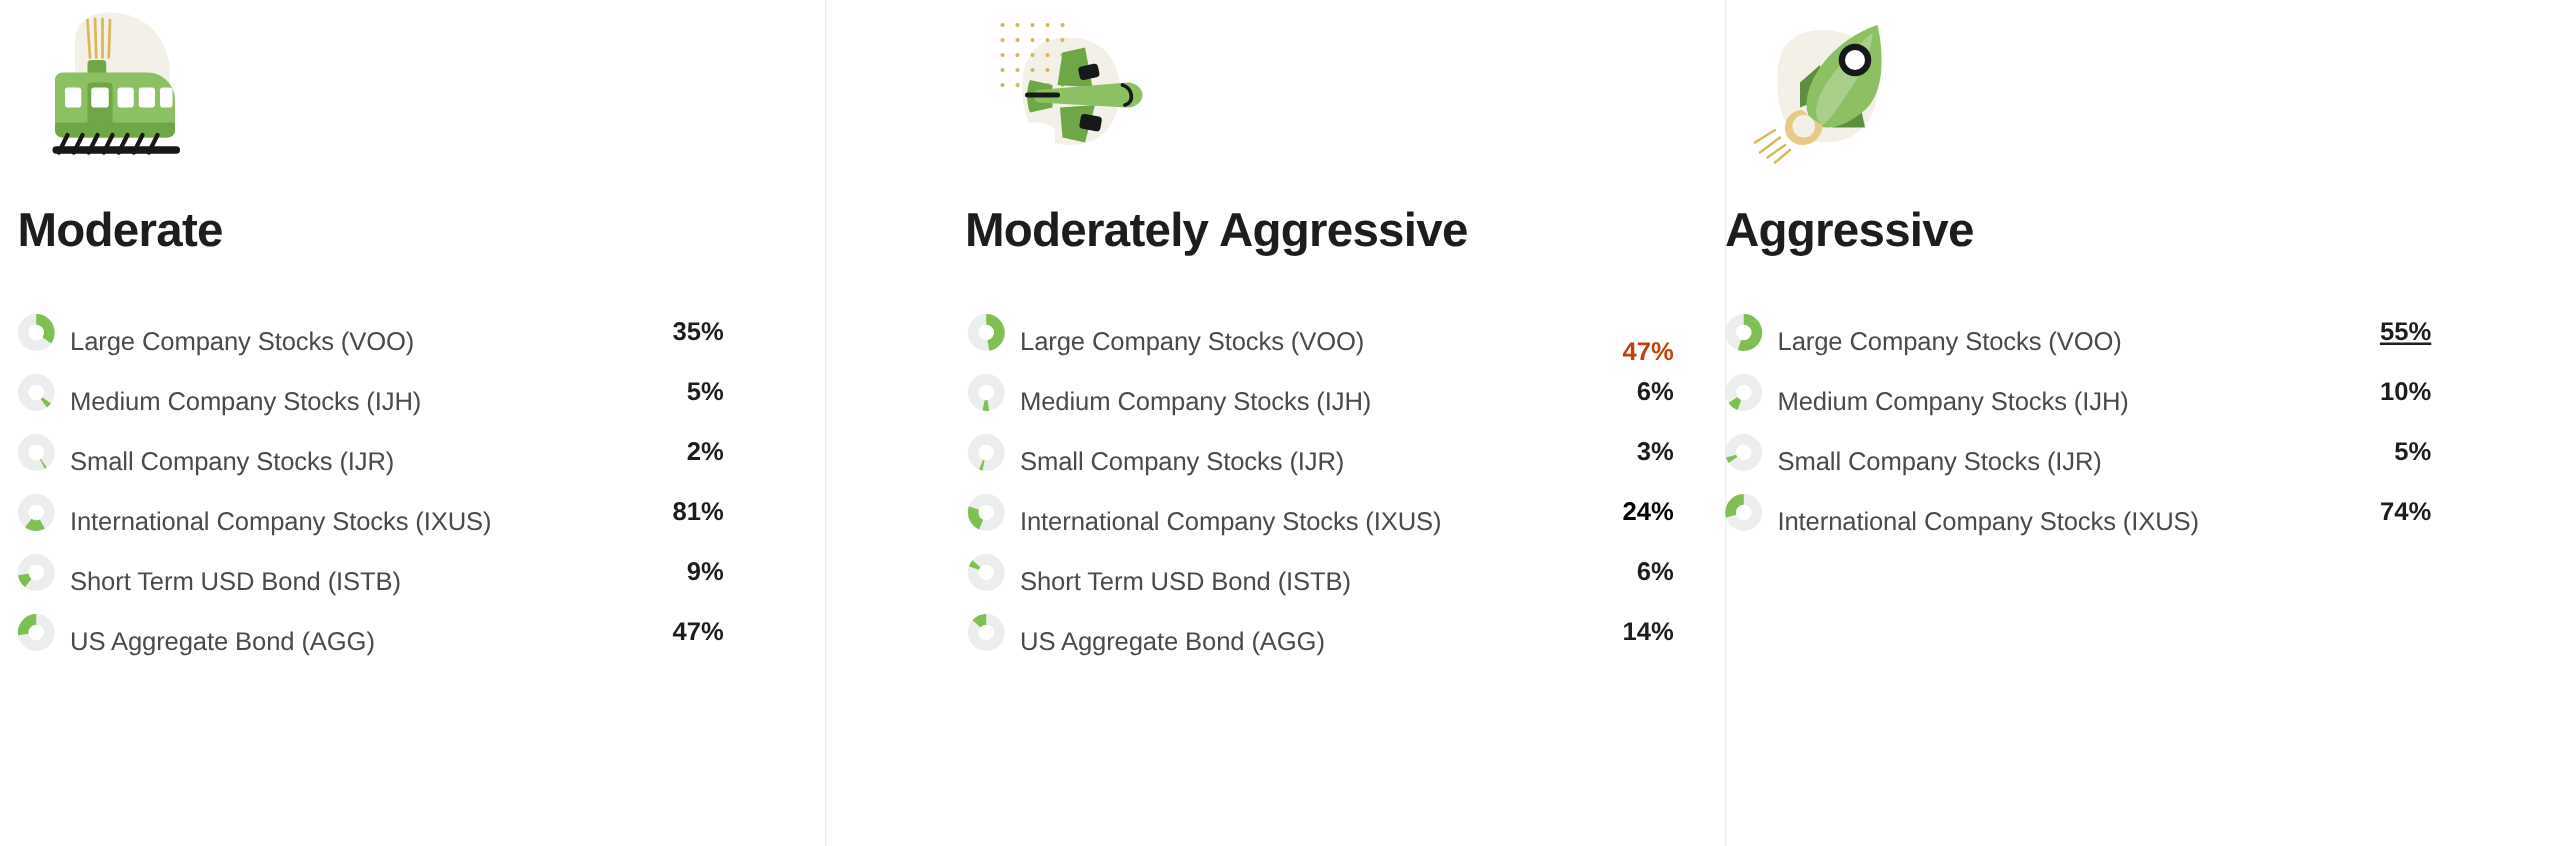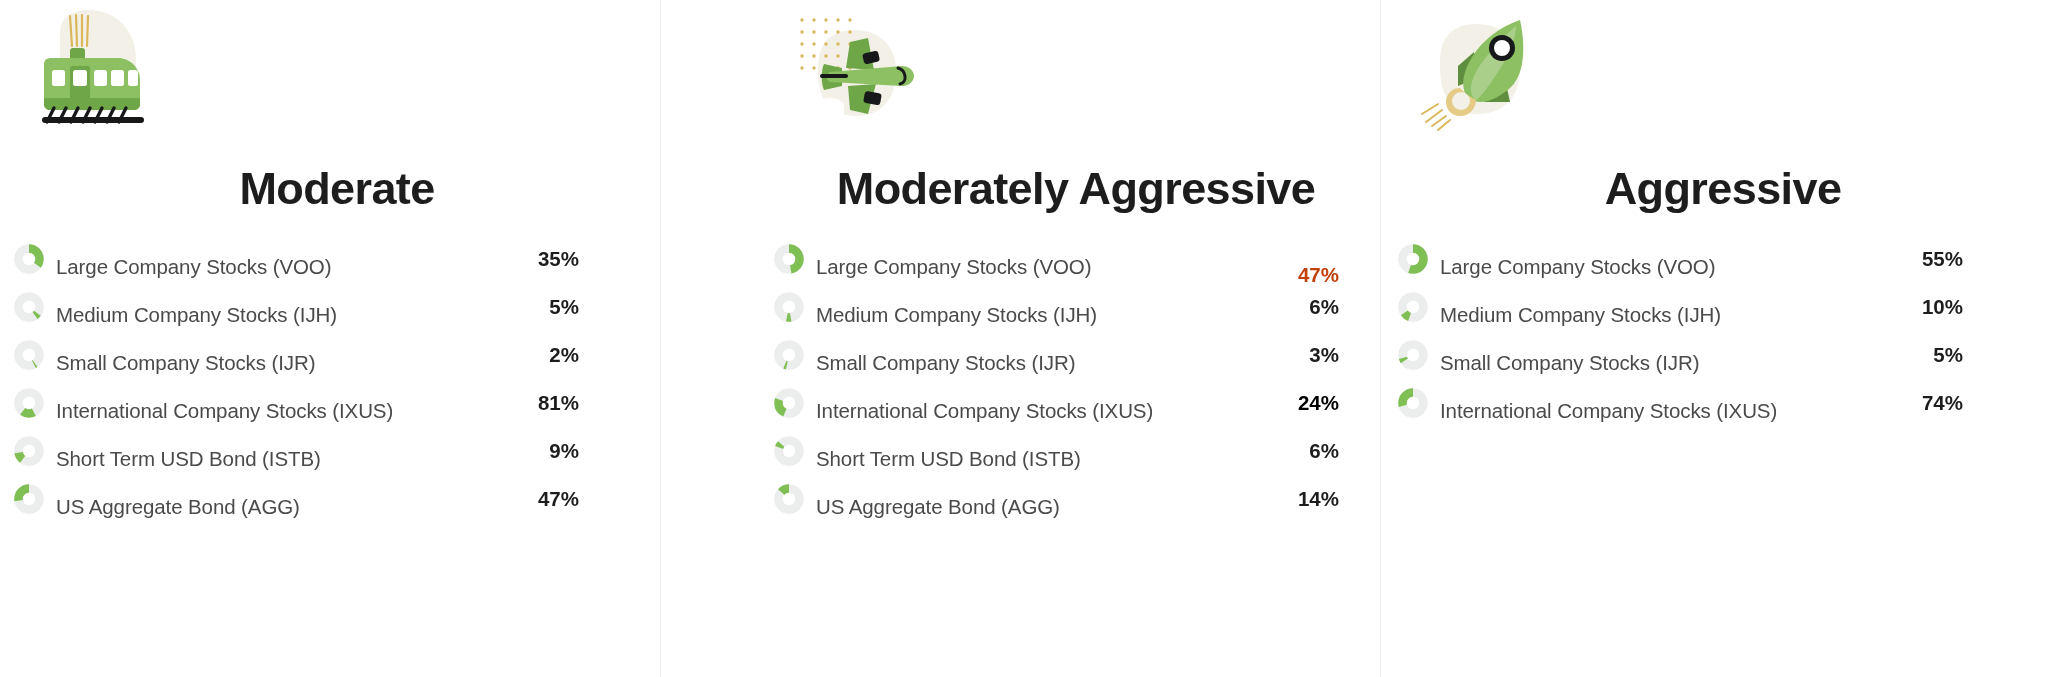--- a/index.html
+++ b/index.html
@@ -23,21 +23,21 @@
   }
 
   
   .column {
     position: relative;
     height: 677px;
     padding-top: 4px;
   }
   .col-1 { width: 660px; padding-left: 14px; }
   .col-2 { width: 720px; padding-left: 114px; }
-  .col-3 { width: 668px; padding-left: 18px; }
+  .col-3 { width: 668px; }
 
   .divider {
     position: absolute;
     top: 0;
     width: 1px;
     height: 677px;
     background: #eceeee;
   }
   .divider.d1 { left: 660px; }
   .divider.d2 { left: 1380px; }
@@ -46,28 +46,27 @@
   .icon-wrap {
     width: 150px;
     height: 140px;
     position: relative;
     margin-bottom: 6px;
   }
   .icon-wrap svg { display: block; }
 
   
   .col-title {
-    font-size: 45px;
+    font-size: 38px;
     font-weight: bold;
     color: #1d1d1d;
     letter-spacing: -0.6px;
     line-height: 1;
-    margin: 22px 0 24px 0;
+    margin: 22px 0 38px 0;
     white-space: nowrap;
-    text-align: center;
   }
   .col-2 .col-title { margin-left: -2px; }
 
   
   .alloc-list { width: 100%; }
 
   .alloc-row {
     display: flex;
     align-items: center;
     height: 48px;
@@ -344,21 +343,21 @@
 
     <div class="alloc-list">
         <div class="alloc-row">
           <span class="donut">
             <svg width="30" height="30" viewBox="0 0 30 30" xmlns="http://www.w3.org/2000/svg">
               <circle cx="15" cy="15" r="10.5" fill="none" stroke="#eceeee" stroke-width="8.5"></circle>
               <circle cx="15" cy="15" r="10.5" fill="none" stroke="#7fbf53" stroke-width="8.5" stroke-dasharray="36.285 29.688" stroke-dashoffset="0.000" transform="rotate(-90 15 15)"></circle>
             </svg>
           </span>
           <span class="alloc-label" style="color: rgb(74, 74, 74);">Large Company Stocks (VOO)</span>
-          <span class="alloc-pct" style="color: rgb(29, 29, 29);">55%</span>
+          <span class="alloc-pct" style="color: rgb(29, 29, 29); text-decoration: underline;">55%</span>
         </div>
         <div class="alloc-row">
           <span class="donut">
             <svg width="30" height="30" viewBox="0 0 30 30" xmlns="http://www.w3.org/2000/svg">
               <circle cx="15" cy="15" r="10.5" fill="none" stroke="#eceeee" stroke-width="8.5"></circle>
               <circle cx="15" cy="15" r="10.5" fill="none" stroke="#7fbf53" stroke-width="8.5" stroke-dasharray="6.597 59.376" stroke-dashoffset="-36.285" transform="rotate(-90 15 15)"></circle>
             </svg>
           </span>
           <span class="alloc-label" style="color: rgb(74, 74, 74);">Medium Company Stocks (IJH)</span>
           <span class="alloc-pct" style="color: rgb(29, 29, 29);">10%</span>

